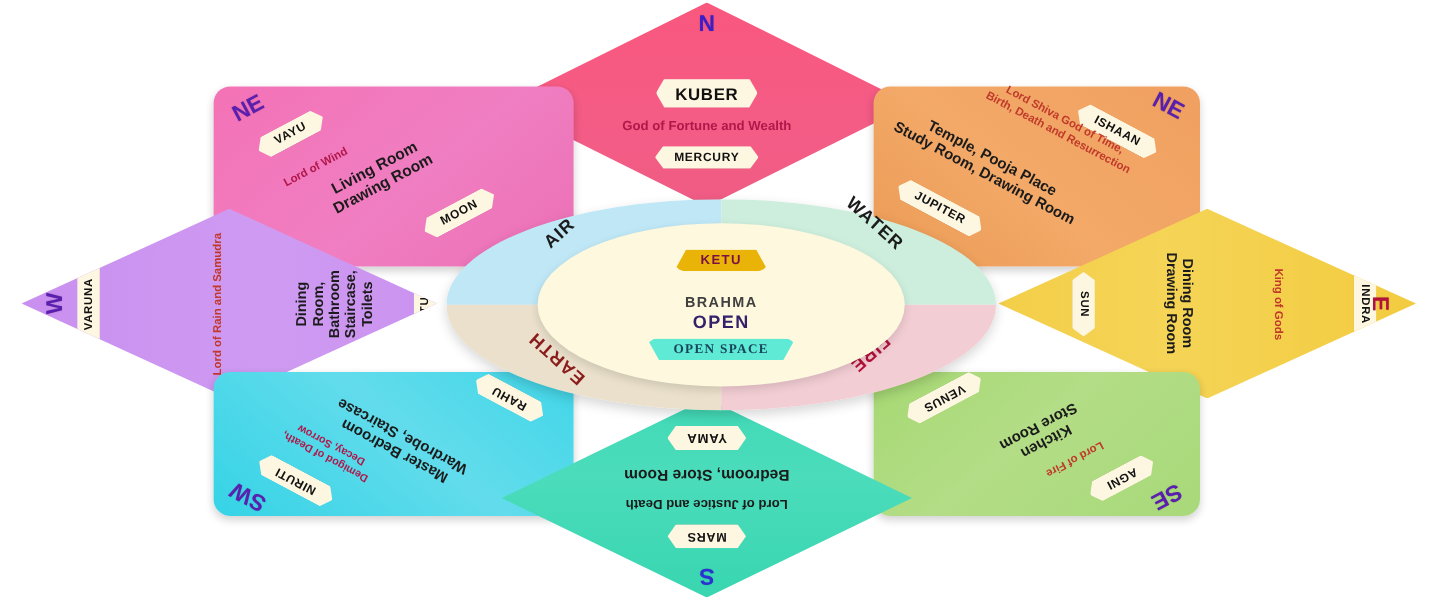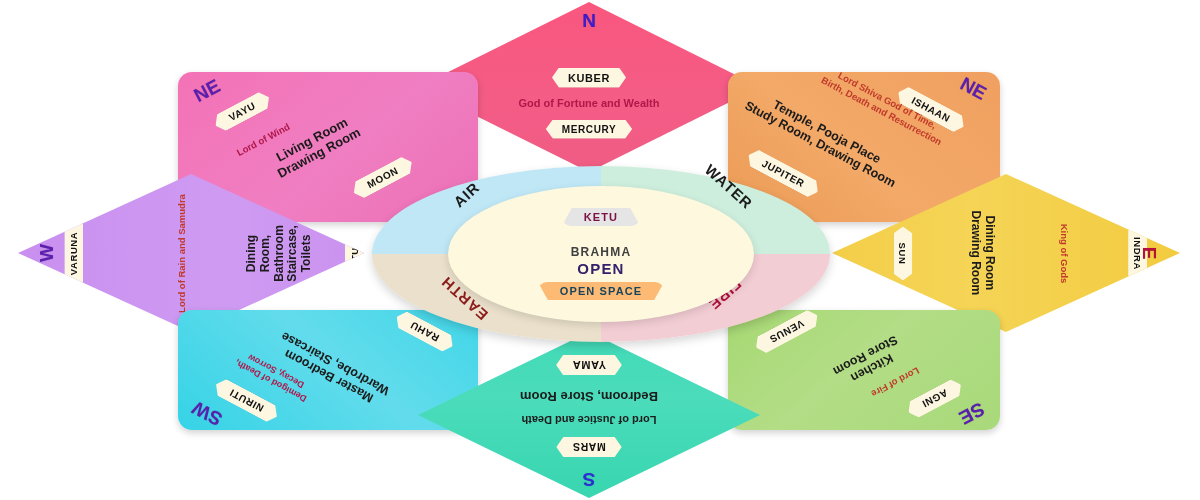--- a/index.html
+++ b/index.html
@@ -58,34 +58,34 @@
 
   #inner-circle{position:absolute;left:448px;top:186px;width:306px;height:136px;border-radius:50%;
                 background:#fdf8de;box-shadow:0 3px 8px rgba(0,0,0,.13);
                 display:flex;flex-direction:column;align-items:center;justify-content:center;gap:1px;}
   .elem-label{position:absolute;font-weight:bold;font-size:15px;letter-spacing:1px;}
 
   #brahma-name{font-size:12px;font-weight:bold;color:#404040;letter-spacing:1.2px;}
   #brahma-desc{font-size:13.5px;font-weight:bold;color:#2c2250;}
   #ether-label{font-size:15px;font-weight:bold;color:#33216b;letter-spacing:1.2px;}
   .mini-pill{font-size:11px;font-weight:bold;letter-spacing:1.1px;padding:3px 22px;border-radius:40px;}
-  #ketu-pill{background:#e5e5e5;color:#7a1046;margin-bottom:18px;
+  #ketu-pill{background:#eab308;color:#7a1046;margin-bottom:18px;
              clip-path:polygon(10px 0,calc(100% - 10px) 0,100% 100%,0 100%);}
-  #openspace-pill{background:#fdba74;color:#18455c;margin-top:4px;
-             clip-path:polygon(0 0,100% 0,calc(100% - 10px) 100%,10px 100%);}
+  #openspace-pill{background:#5eead4;color:#18455c;margin-top:4px;
+             clip-path:polygon(0 0,100% 0,calc(100% - 10px) 100%,10px 100%);font-family:Liberation Serif, serif;}
 </style>
 </head>
 <body>
 
 <div id="stage">
 
   <div class="zone diamond" id="north">
     <div class="zone-inner" style="gap:5px;padding-top:6px;">
       <div class="dirlabel" style="left:50%;top:8px;transform:translateX(-50%);color:#3a1ecb;">N</div>
-      <div class="pill" style="font-size:11px;margin-top:26px;">KUBER</div>
+      <div class="pill" style="font-size:14px;margin-top:26px;">KUBER</div>
       <div class="god-sub" style="font-size:11px;color:#b0184a;margin-top:4px;">God of Fortune and Wealth</div>
       <div class="pill" style="font-size:10px;margin-top:6px;">MERCURY</div>
     </div>
   </div>
 
   <div class="zone corner" id="nw">
     <div class="dirlabel" style="left:16px;top:8px;transform:rotate(-28deg);">NE</div>
     <div class="pill" style="position:absolute;left:34px;top:30px;font-size:10px;transform:rotate(-28deg);">VAYU</div>
     <div class="god-sub" style="position:absolute;left:56px;top:62px;font-size:9.5px;color:#b0184a;transform:rotate(-28deg);">Lord of Wind</div>
     <div class="rooms" style="position:absolute;left:92px;top:60px;font-size:13px;white-space:pre-line;transform:rotate(-28deg);">Living Room

